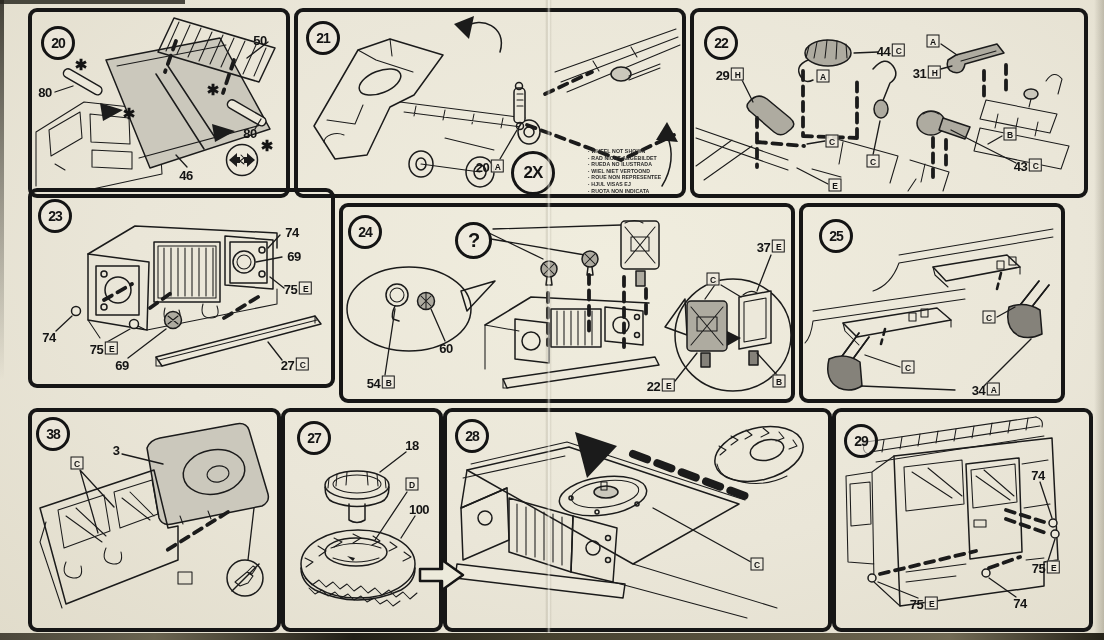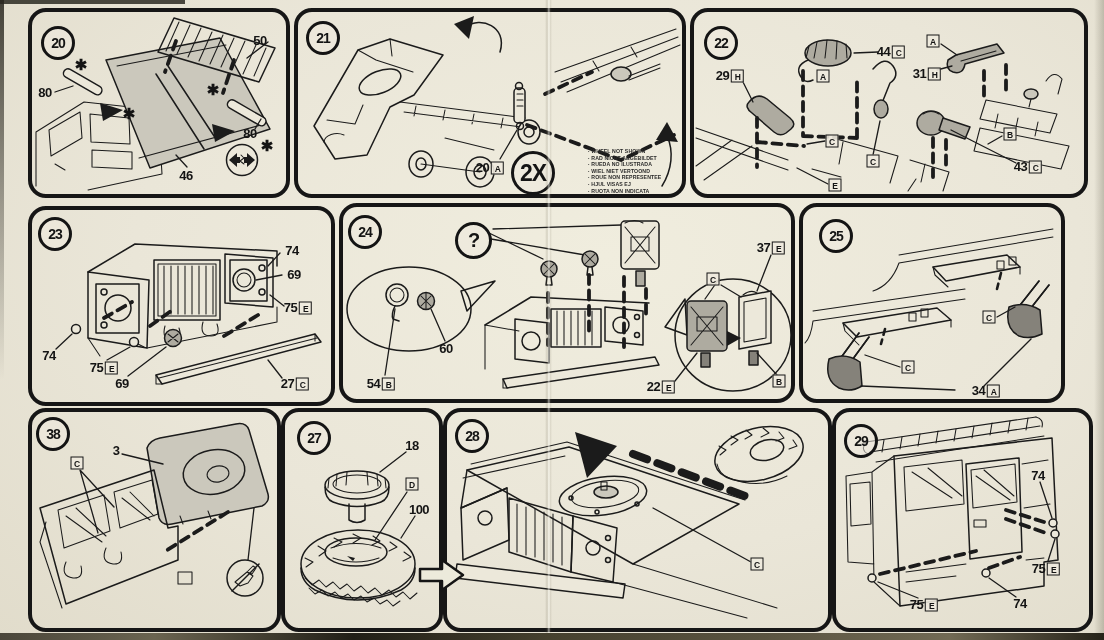--- a/index.html
+++ b/index.html
@@ -1,36 +1,36 @@
 <!DOCTYPE html>
 <html><head>
 <meta charset="utf-8">
 <style>
   html,body{margin:0;padding:0;background:#555;}
   .sheet{position:relative;width:1104px;height:640px;overflow:hidden;
     background:radial-gradient(ellipse at 55% 40%, #f0edde 0%, #eae6d8 55%, #e1dccb 100%);
     font-family:"Liberation Sans",sans-serif;}
-  .panel{position:absolute;border:4px solid #161616;border-radius:18px;}
+  .panel{position:absolute;border:4px solid #161616;border-radius:9px;}
   svg.art{position:absolute;left:0;top:0;width:100%;height:100%;}
   .art path,.art line,.art ellipse,.art circle,.art rect,.art polyline,.art polygon{
     stroke:#1b1b1b;fill:none;stroke-width:1.5;stroke-linecap:round;stroke-linejoin:round;}
   .art .f{fill:#1b1b1b;stroke:none;}
   .art .gl{fill:#cbc8bc;} .art .gm{fill:#aeaba0;} .art .gd{fill:#85827a;} .art .pp{fill:#ece8da;}
   .art .thin{stroke-width:1.05;} .art .lead{stroke-width:1.3;}
   .art .dash{stroke-width:3.8;stroke-dasharray:9 6.5;}
   .art .dashS{stroke-width:2.6;stroke-dasharray:6 5;}
   .art .dashX{stroke-width:8;stroke-dasharray:15 11;}
   .step{position:absolute;width:28px;height:28px;border:3.2px solid #141414;border-radius:50%;
     display:flex;align-items:center;justify-content:center;font:700 14px "Liberation Sans",sans-serif;
     color:#141414;letter-spacing:-1px;background:rgba(238,234,222,.55);z-index:3;}
-  .badge2x{width:38px;height:38px;border-width:3.6px;font-size:23px;}
+  .badge2x{width:38px;height:38px;border-width:3.6px;font-size:17px;}
   .badgeq{width:31px;height:31px;font:800 20px "Liberation Sans",sans-serif;}
   .pl{position:absolute;transform:translate(-50%,-50%);font:700 13px "Liberation Sans",sans-serif;
     color:#141414;letter-spacing:-0.5px;white-space:nowrap;z-index:3;}
-  .lg{position:absolute;transform:translate(-50%,-50%);display:flex;align-items:flex-end;gap:2px;z-index:3;}
+  .lg{position:absolute;transform:translate(-50%,-50%);display:flex;align-items:flex-start;gap:2px;z-index:3;}
   .lg b{font:700 13px "Liberation Sans",sans-serif;color:#141414;letter-spacing:-0.5px;}
   .bx{display:flex;align-items:center;justify-content:center;width:11px;height:11px;
     border:1.8px solid #141414;font:700 8.5px "Liberation Sans",sans-serif;font-style:normal;
     color:#141414;background:rgba(238,234,222,.9);flex:none;}
   .lone{position:absolute;transform:translate(-50%,-50%);z-index:3;}
   .ast{position:absolute;transform:translate(-50%,-50%);font:700 15px "Liberation Sans",sans-serif;color:#141414;z-index:3;}
   .notes{position:absolute;font:700 5.2px/6.6px "Liberation Sans",sans-serif;color:#2a2a2a;
     letter-spacing:.1px;white-space:nowrap;z-index:3;}
   .crease{position:absolute;left:545px;top:0;width:7px;height:640px;z-index:6;pointer-events:none;
     background:linear-gradient(90deg,rgba(100,92,70,0),rgba(100,92,70,.20) 30%,rgba(255,255,248,.55) 55%,rgba(100,92,70,.12) 80%,rgba(100,92,70,0));}
@@ -207,21 +207,21 @@
     <span class="bx lone" style="left:138px;top:129px">C</span>
     <span class="bx lone" style="left:141px;top:173px">E</span>
     <span class="bx lone" style="left:179px;top:149px">C</span>
     <span class="bx lone" style="left:316px;top:122px">B</span>
     <span class="lg" style="left:334px;top:154px">
       <b>43</b>
         <i class="bx">C</i>
       </span>
   </div>
 
-  <div class="panel" style="left:28px;top:206px;width:299px;height:192px">
+  <div class="panel" style="left:28px;top:188px;width:299px;height:192px">
     <svg class="art" viewBox="0 0 299 192" preserveAspectRatio="none">
       <g>
         <path d="M56,62 L103,34 L245,41 L245,56"></path>
         <path d="M56,62 L117,70 M56,62 L56,128 M56,128 L115,138 M115,138 L117,70"></path>
         <rect x="122" y="50" width="66" height="60"></rect>
         <rect class="thin" x="126" y="54" width="58" height="52"></rect>
         <path class="thin" d="M132,56 v48 M139,56 v48 M146,56 v48 M153,56 v48 M160,56 v48 M167,56 v48 M174,56 v48 M181,56 v48"></path>
         <path d="M193,44 L241,48 L241,97 L193,93 Z"></path>
         <rect x="198" y="50" width="37" height="41"></rect>
         <circle cx="212" cy="70" r="11"></circle>

